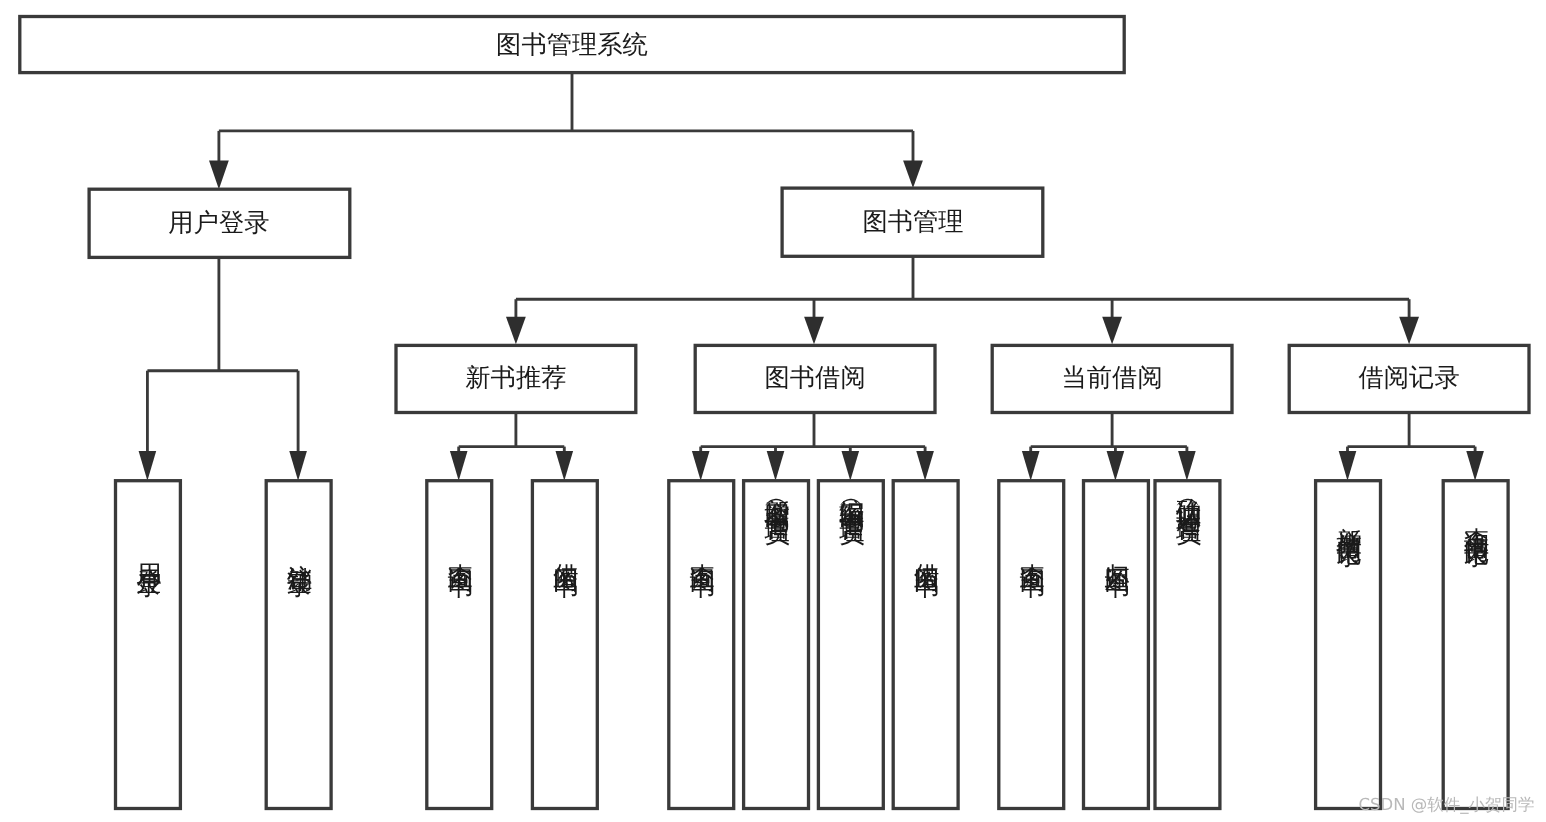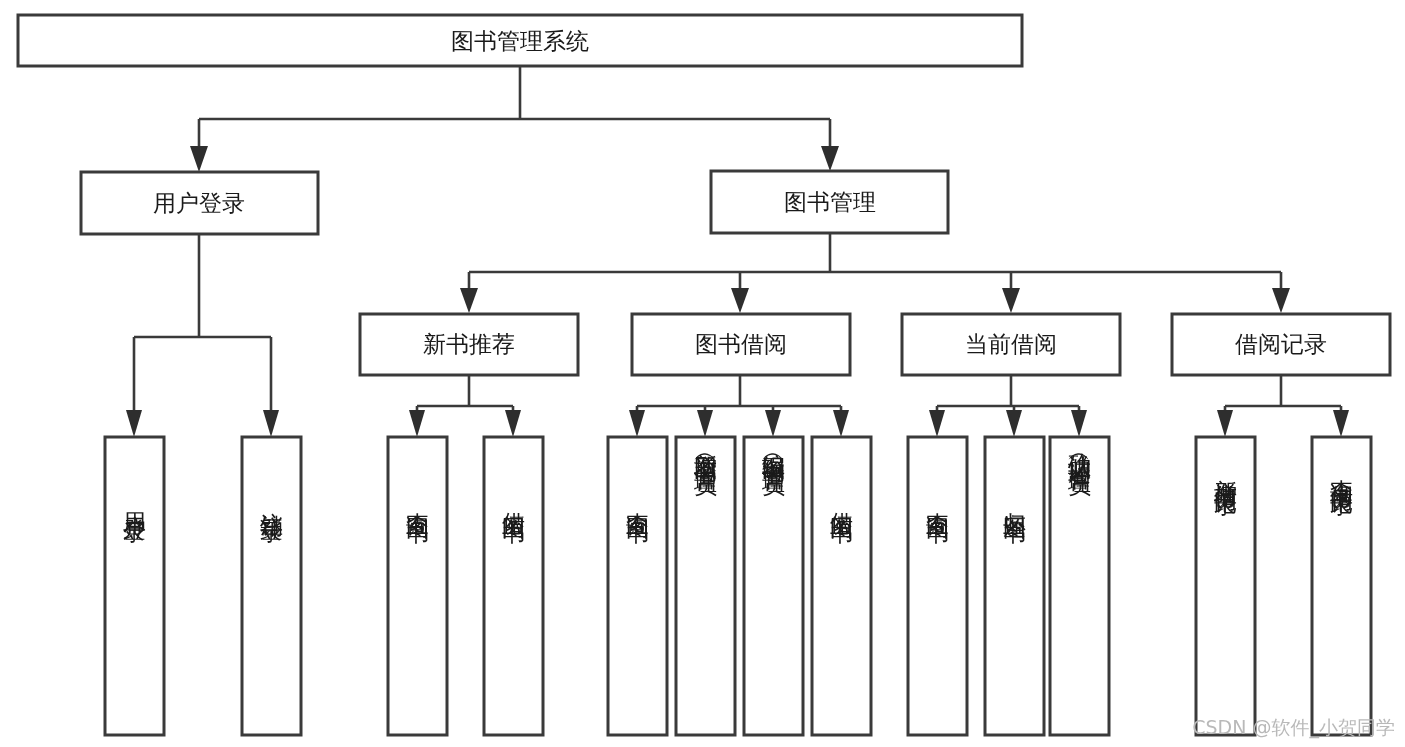--- a/index.html
+++ b/index.html
@@ -56,21 +56,21 @@
     text-anchor: middle;
     writing-mode: vertical-rl;
     text-orientation: upright;
     letter-spacing: 3px;
   }
   .watermark-text {
     position: absolute;
     right: 10px;
     bottom: 6px;
     font-family: "DejaVu Sans", "Liberation Sans", sans-serif;
-    font-size: 19px;
+    font-size: 15px;
     color: #b9b9b9;
     white-space: nowrap;
     user-select: none;
     margin-top: 44px;
   }
 </style>
 </head>
 <body>
 
 <div id="diagram-root">

